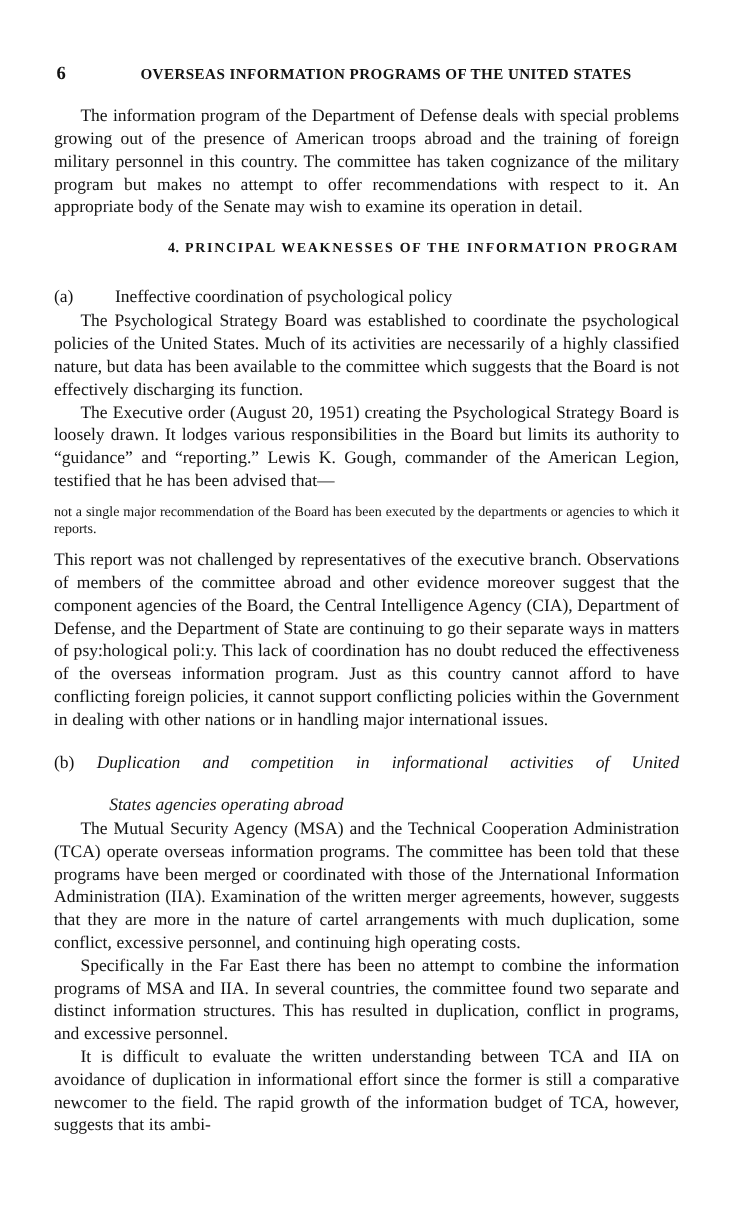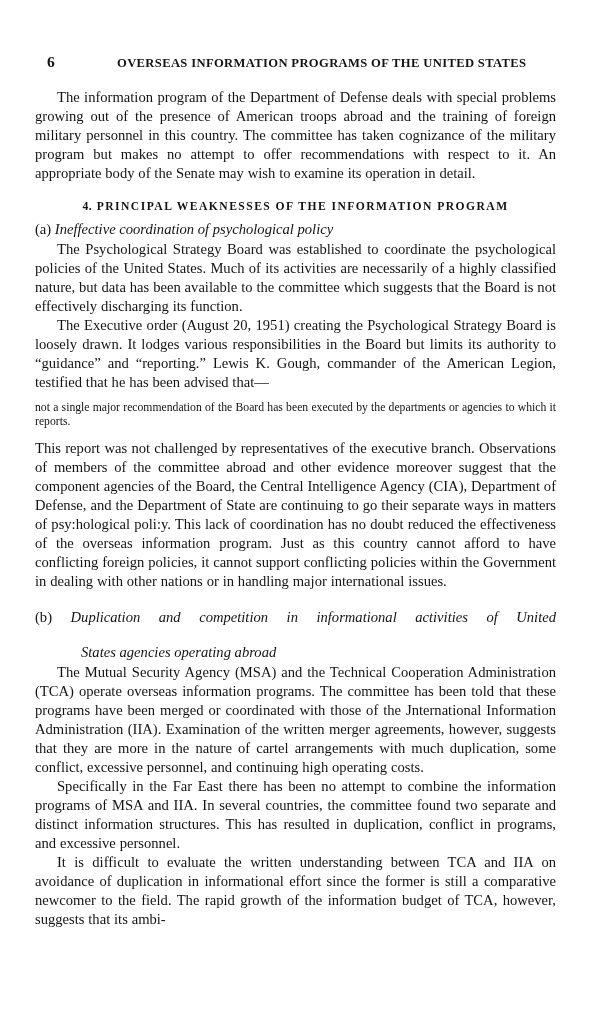--- a/index.html
+++ b/index.html
@@ -48,41 +48,41 @@
     font-size: 12.6px;
     letter-spacing: 0.35px;
     line-height: 1;
     white-space: nowrap;
     margin-left: 28px;
   }
 
   
   .col {
     position: absolute;
-    left: 35px;
+    left: 45px;
     top: 88px;
     width: 521px;
   }
 
   p.body {
     margin: 0;
     font-size: 14.6px;
     line-height: 19.0px;
     text-align: justify;
     text-justify: inter-word;
     text-indent: 22px;
     word-spacing: 0.2px;
     hyphens: none;
   }
   p.body.noindent { text-indent: 0; }
 
   
   .section-heading {
-    margin: 17px 0 6px 0;
-    text-align: center;
+    margin: 17px 0 25px 0;
+    text-align: right;
     font-size: 11.6px;
     font-weight: bold;
     letter-spacing: 1.45px;
     line-height: 14px;
     text-indent: 0;
     white-space: nowrap;
   }
   .section-heading .num { letter-spacing: 0.6px; }
 
   
@@ -91,21 +91,21 @@
     font-size: 14.6px;
     line-height: 19.0px;
     text-indent: 0;
     display: block;
   }
   .subhead .lbl {
     font-style: normal;
     font-weight: normal;
   }
   .subhead .ttl {
-    font-style: italic;
+    margin-left: 31px;
   }
   .subhead-just {
     text-align: justify;
     text-align-last: left;
   }
   .subhead-just .line1 {
     display: block;
     text-align: justify;
     text-align-last: justify;
     font-style: italic;

